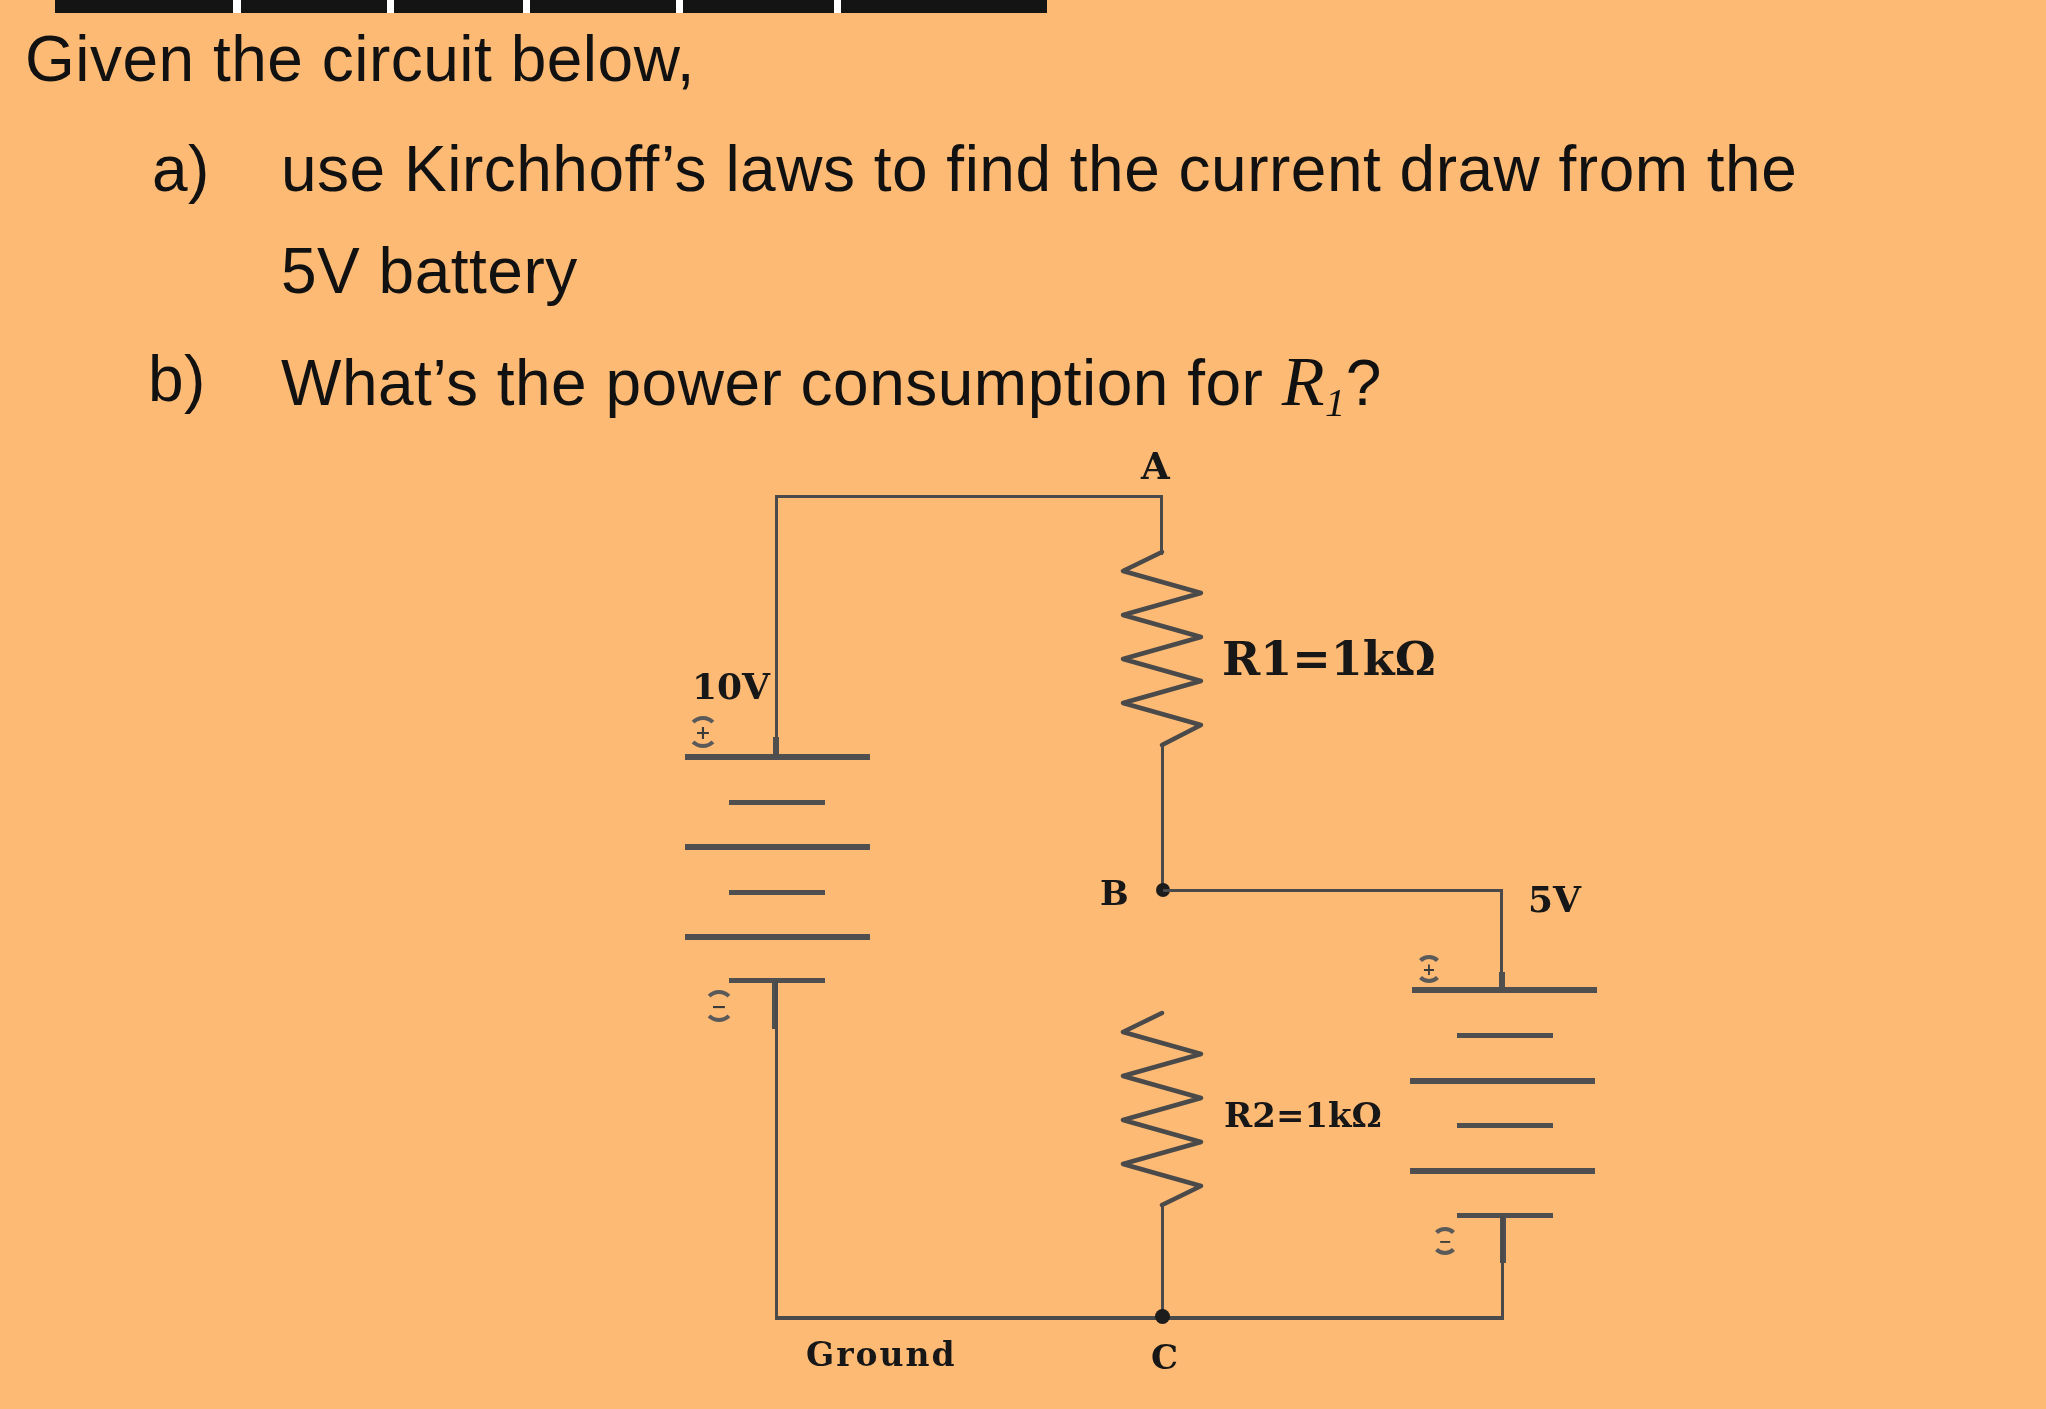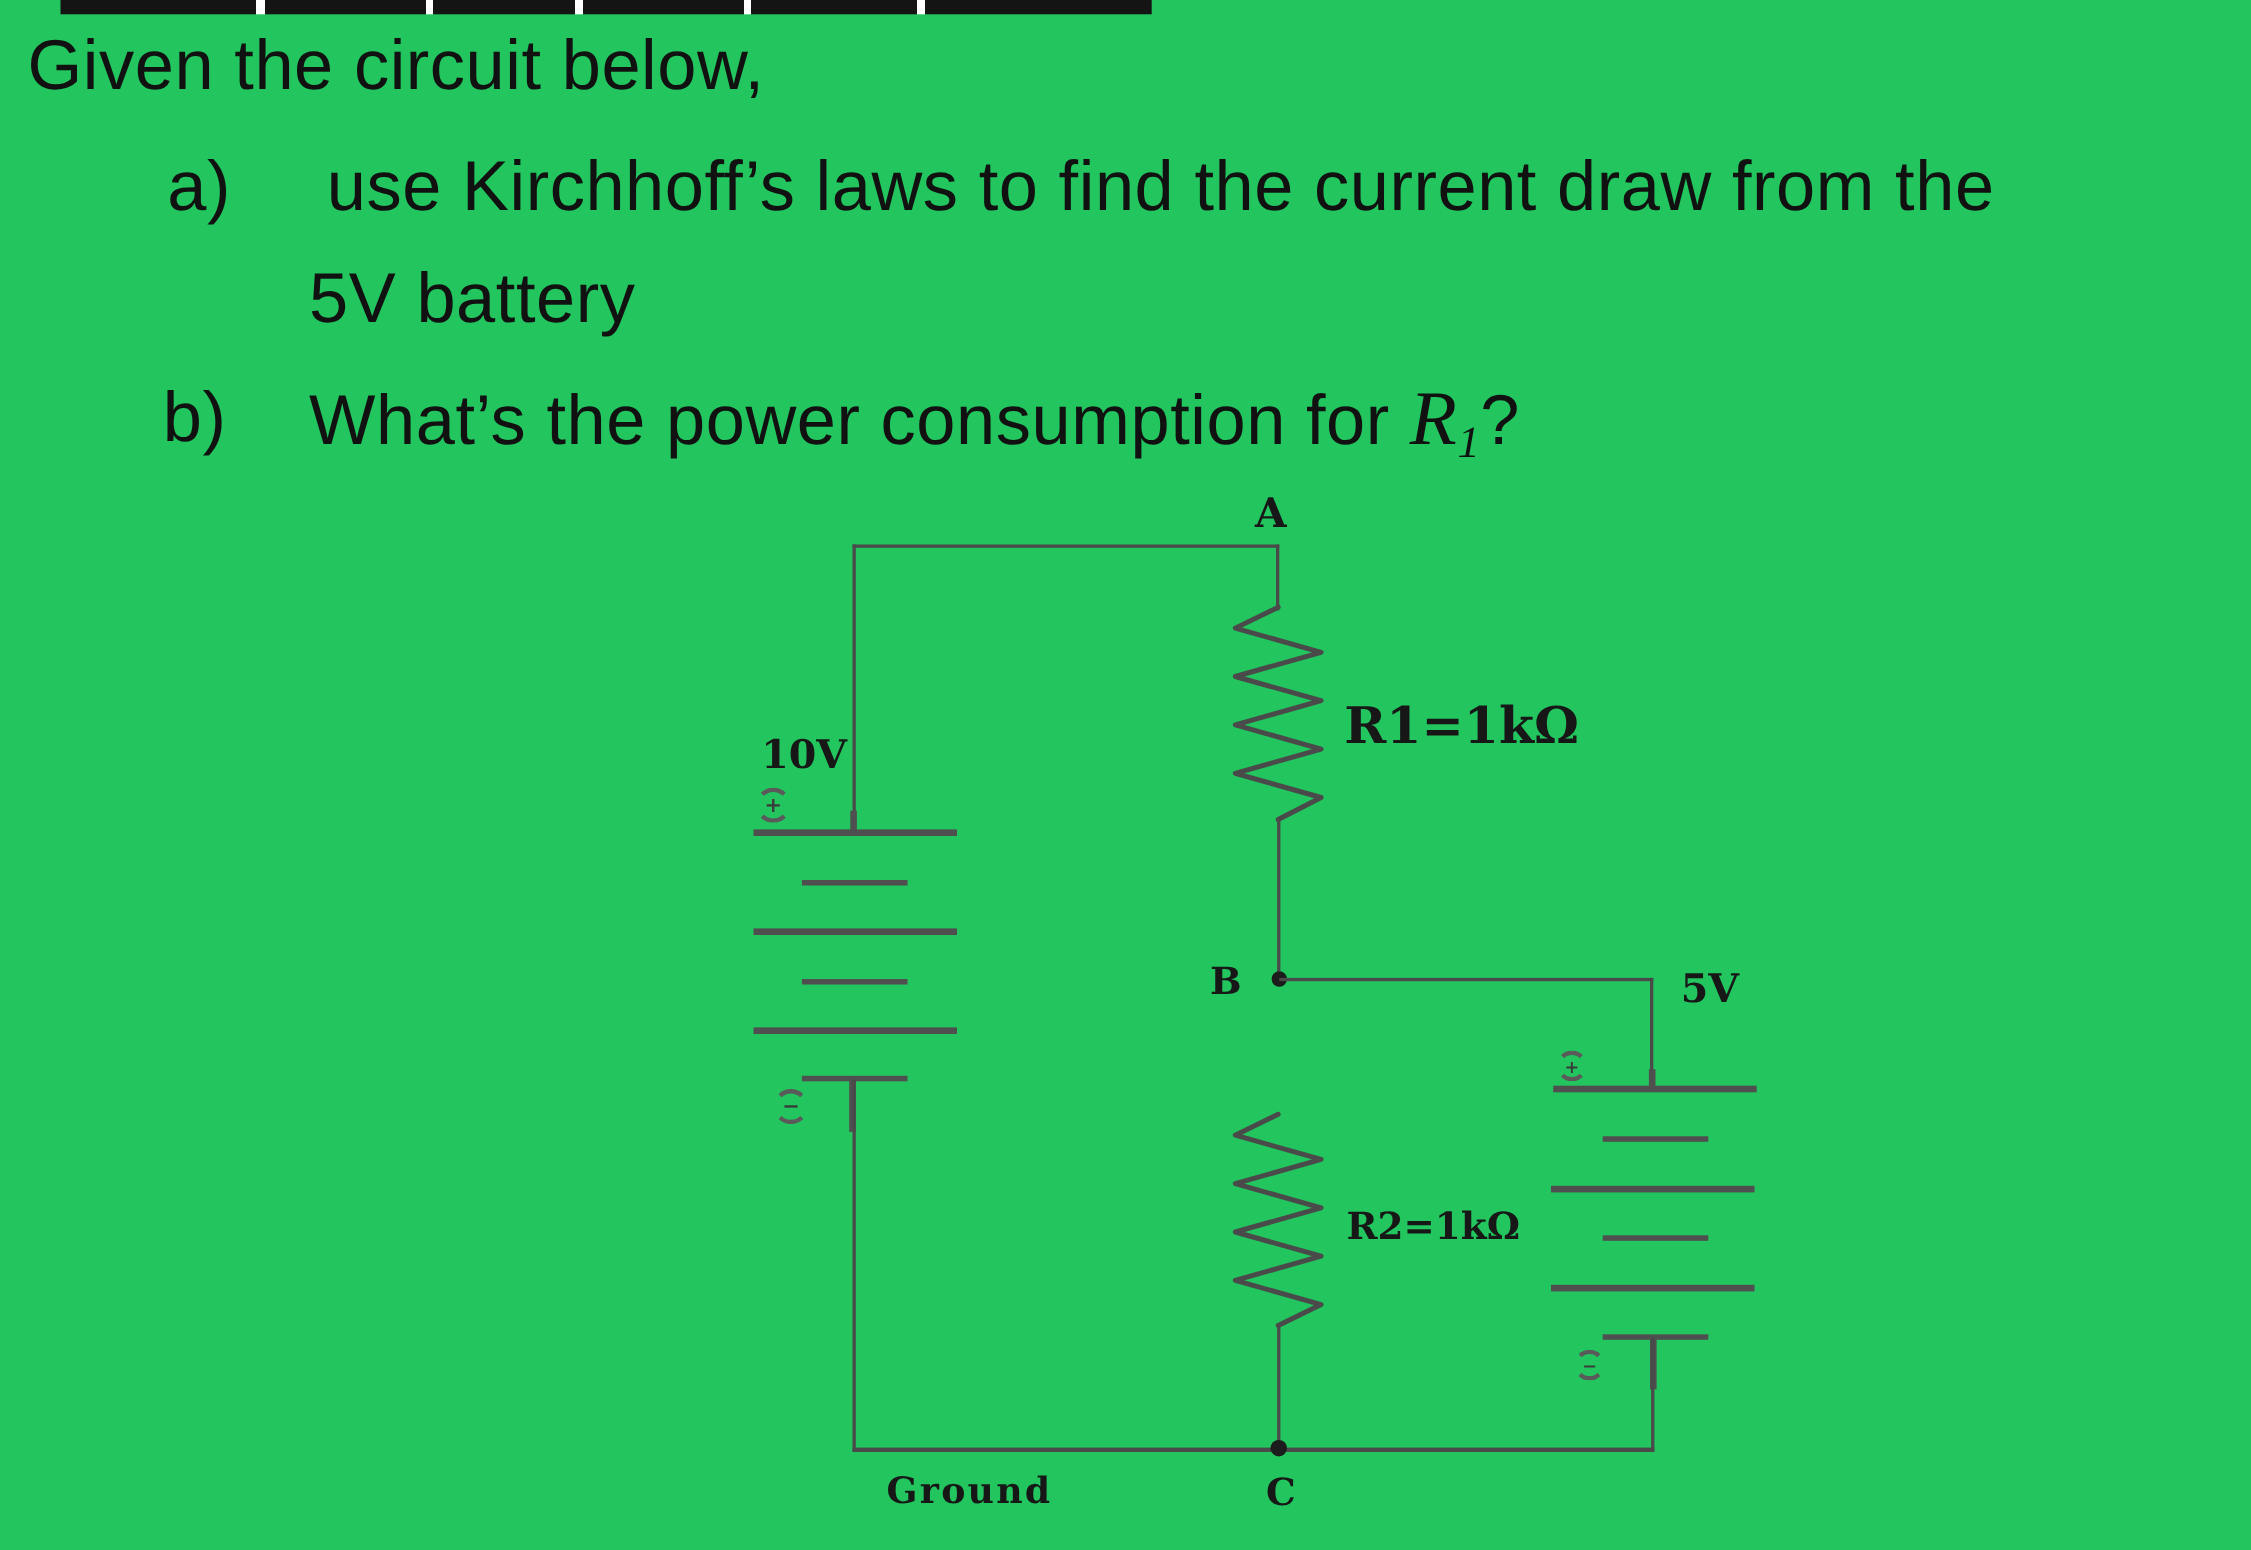--- a/index.html
+++ b/index.html
@@ -1,20 +1,20 @@
 <!DOCTYPE html>
 <html style="--wire: #4a4a4a; --plate: #4f4f4f; --label: #171717; --text: #111111;"><head>
 <meta charset="utf-8">
 <style>
   :root{
     --wire:#4a4a4a; --plate:#4f4f4f; --label:#171717; --text:#111111;
   }
   html,body{margin:0;padding:0;background:#ffffff;}
   #canvas{
-    position:relative;width:2046px;height:1409px;background:#22c55e;
+    position:relative;width:2046px;height:1409px;background:#fdba74;
     font-family:"Liberation Sans",sans-serif;color:var(--text);overflow:hidden;text-decoration:underline;
   }
   
   .ptext{position:absolute;font-size:64px;letter-spacing:0.5px;white-space:nowrap;color:var(--text);}
   .pvar{font-family:"Liberation Serif",serif;font-style:italic;font-size:70px;}
   .pvar sub{font-size:0.58em;font-style:italic;vertical-align:-0.28em;}
   
   .remnant{
     position:absolute;left:55px;top:0;width:992px;height:13px;
     background:linear-gradient(90deg,
@@ -47,21 +47,21 @@
 </head>
 <body>
 
 <div id="canvas">
 
   <div class="remnant"></div>
 
   <div class="ptext" style="left:25px;top:22px;">Given the circuit below,</div>
 
   <div class="ptext" style="left:152px;top:132px;">a)</div>
-  <div class="ptext" style="left:281px;top:132px;margin-left:16px;">use Kirchhoff’s laws to find the current draw from the</div>
+  <div class="ptext" style="left:281px;top:132px;">use Kirchhoff’s laws to find the current draw from the</div>
   <div class="ptext" style="left:281px;top:234px;">5V battery</div>
 
   <div class="ptext" style="left:148px;top:342px;">b)</div>
   <div class="ptext" style="left:281px;top:342px;">
     <span>What’s the power consumption for </span><span class="pvar"><span>R</span><sub>1</sub></span><span>?</span>
   </div>
 
   <div class="clabel" style="left:1141px;top:448px;font-size:37px;">A</div>
   <div class="clabel" style="left:1100px;top:876px;font-size:34px;">B</div>
   <div class="clabel" style="left:1151px;top:1340px;font-size:34px;">C</div>

